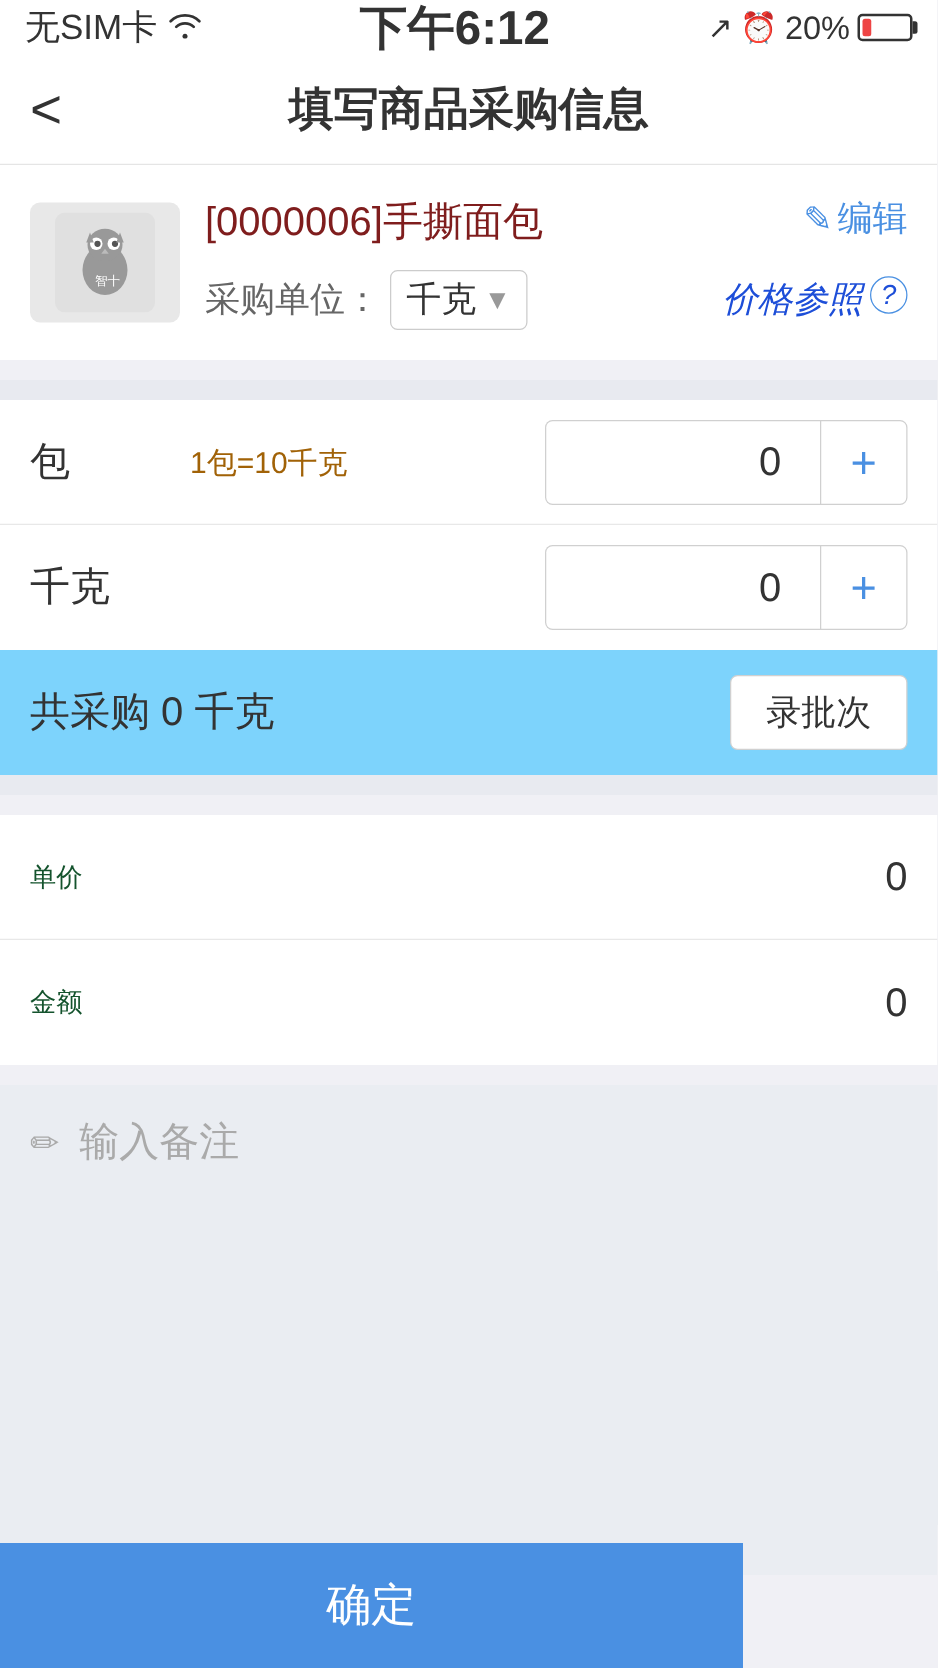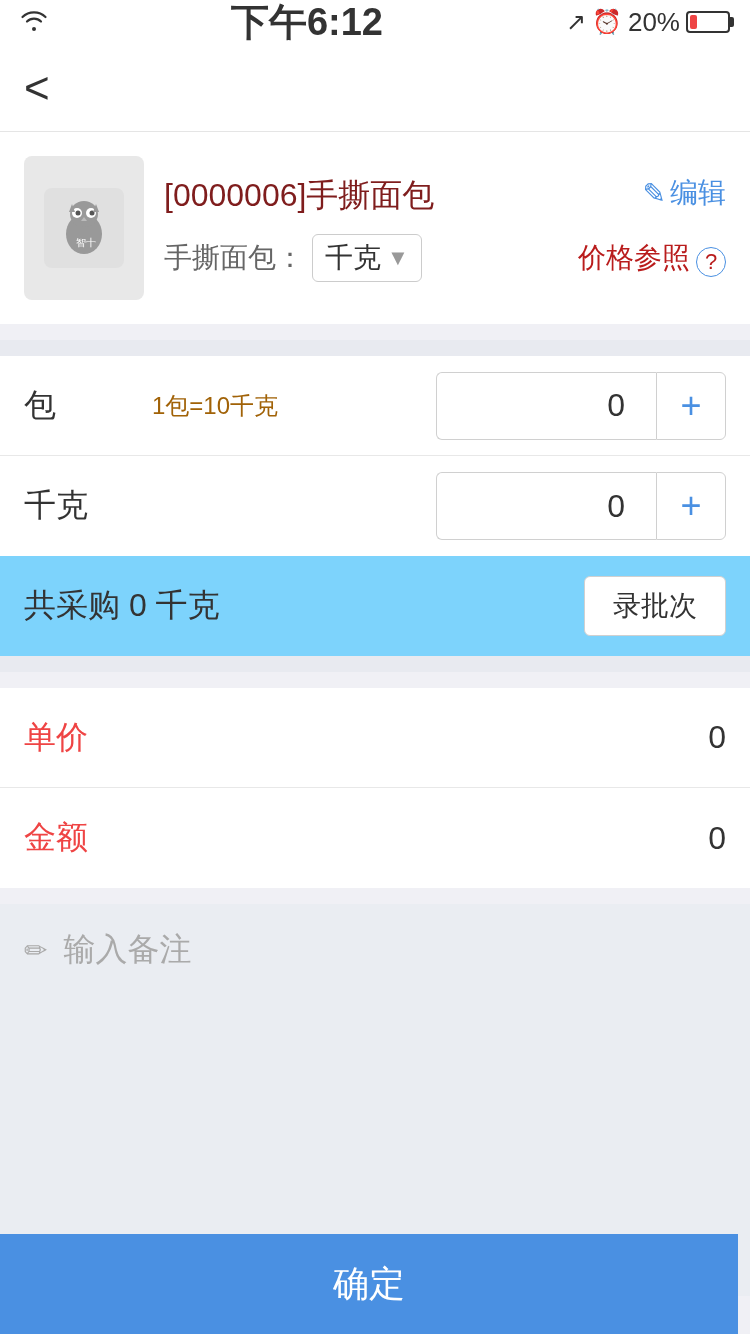--- a/index.html
+++ b/index.html
@@ -65,21 +65,21 @@
     
     .product-card {
       background: #fff;
       padding: 24px;
       display: flex;
       align-items: center;
       gap: 20px;
       margin-bottom: 16px;
     }
     .product-image {
-      width: 120px; height: 144px;
+      width: 120px; height: 96px;
       background: #e8e8e8;
       border-radius: 8px;
       display: flex; align-items: center; justify-content: center;
       flex-shrink: 0;
       overflow: hidden;
     }
     .product-image-inner {
       width: 80px; height: 80px;
       display: flex; align-items: center; justify-content: center;
     }
@@ -101,21 +101,21 @@
       margin-top: 16px;
       display: flex; align-items: center; justify-content: space-between;
     }
     .unit-label { font-size: 28px; color: #666; }
     .unit-select {
       display: inline-flex; align-items: center; gap: 6px;
       border: 1px solid #ccc; border-radius: 6px; padding: 4px 12px;
       font-size: 28px; color: #333; background: #fff; cursor: pointer;
     }
     .price-ref {
-      color: #b91c1c; font-size: 28px; display: flex; align-items: flex-end; gap: 6px; cursor: pointer;
+      color: #1d4ed8; font-size: 28px; display: flex; align-items: flex-start; gap: 6px; cursor: pointer; font-style: italic;
     }
 
     
     .section-divider {
       height: 16px; background: #e8eaf0;
     }
 
     
     .input-section {
       background: #fff;
@@ -178,21 +178,21 @@
       background: #fff;
       margin-top: 16px;
     }
     .info-row {
       display: flex; align-items: center; justify-content: space-between;
       padding: 0 24px;
       height: 100px;
       border-bottom: 1px solid #e8e8e8;
     }
     .info-row:last-child { border-bottom: none; }
-    .info-label { font-size: 32px; color: #ef4444; }
+    .info-label { font-size: 21px; color: #14532d; }
     .info-value { font-size: 32px; color: #333; }
 
     
     .notes-section {
       background: #eaedf2;
       margin-top: 16px;
       padding: 24px;
       min-height: 80px;
       display: flex; align-items: center; gap: 16px;
     }
@@ -201,39 +201,40 @@
     
     .empty-area {
       flex: 1;
       background: #eaedf2;
       min-height: 300px;
     }
 
     
     .confirm-bar {
       position: fixed;
-      bottom: 0; left: 0; width: 738px;
+      bottom: 0; left: 0; width: 594px;
       height: 100px;
       background: #4a90e2;
       display: flex; align-items: center; justify-content: center;
       cursor: pointer;
     }
     .confirm-text {
       font-size: 36px; color: #fff; font-weight: 500;
     }
 
     .main-content {
       padding-bottom: 100px;
     }
   </style>
 </head>
 <body>
 
 <div class="status-bar">
   <div class="status-left">
+    <span>无SIM卡</span>
     <span>
       <svg width="28" height="22" viewBox="0 0 28 22" fill="none">
         <path d="M14 18a2 2 0 110 4 2 2 0 010-4z" fill="#333"></path>
         <path d="M7 12.5C8.8 10.7 11.3 9.6 14 9.6s5.2 1.1 7 2.9" stroke="#333" stroke-width="2.2" fill="none" stroke-linecap="round"></path>
         <path d="M2.5 8C5.4 5.1 9.5 3.3 14 3.3s8.6 1.8 11.5 4.7" stroke="#333" stroke-width="2.2" fill="none" stroke-linecap="round"></path>
       </svg>
     </span>
   </div>
   <div class="status-center">下午6:12</div>
   <div class="status-right">
@@ -245,20 +246,21 @@
           <div class="battery-fill"></div>
         </div>
     </div>
   </div>
 </div>
 
 <div class="nav-bar">
   <div class="nav-back">
     <span style="font-size:44px; font-weight:300;">&lt;</span>
   </div>
+  <span class="nav-title">填写商品采购信息</span>
 </div>
 
 <div class="main-content">
 
   <div class="product-card">
     <div class="product-image">
       <div class="product-image-inner">
 
         <svg width="80" height="80" viewBox="0 0 80 80" fill="none" xmlns="http://www.w3.org/2000/svg">
           <rect width="80" height="80" rx="8" fill="#e0e0e0"></rect>
@@ -284,21 +286,21 @@
     <div class="product-info">
       <div class="product-header">
         <span class="product-name">[0000006]手撕面包</span>
         <span class="edit-link">
           <span>✎</span>
           <span>编辑</span>
         </span>
       </div>
       <div class="product-unit-row">
         <div style="display:flex;align-items:center;gap:8px;">
-          <span class="unit-label">手撕面包：</span>
+          <span class="unit-label">采购单位：</span>
           <div class="unit-select">
             <span>千克</span>
             <span style="font-size:22px;color:#999;">▼</span>
           </div>
         </div>
         <div class="price-ref">
           <span>价格参照</span>
           <span style="width:30px;height:30px;border-radius:50%;border:1px solid #4a90e2;display:inline-flex;align-items:center;justify-content:center;font-size:22px;">?</span>
         </div>
       </div>

